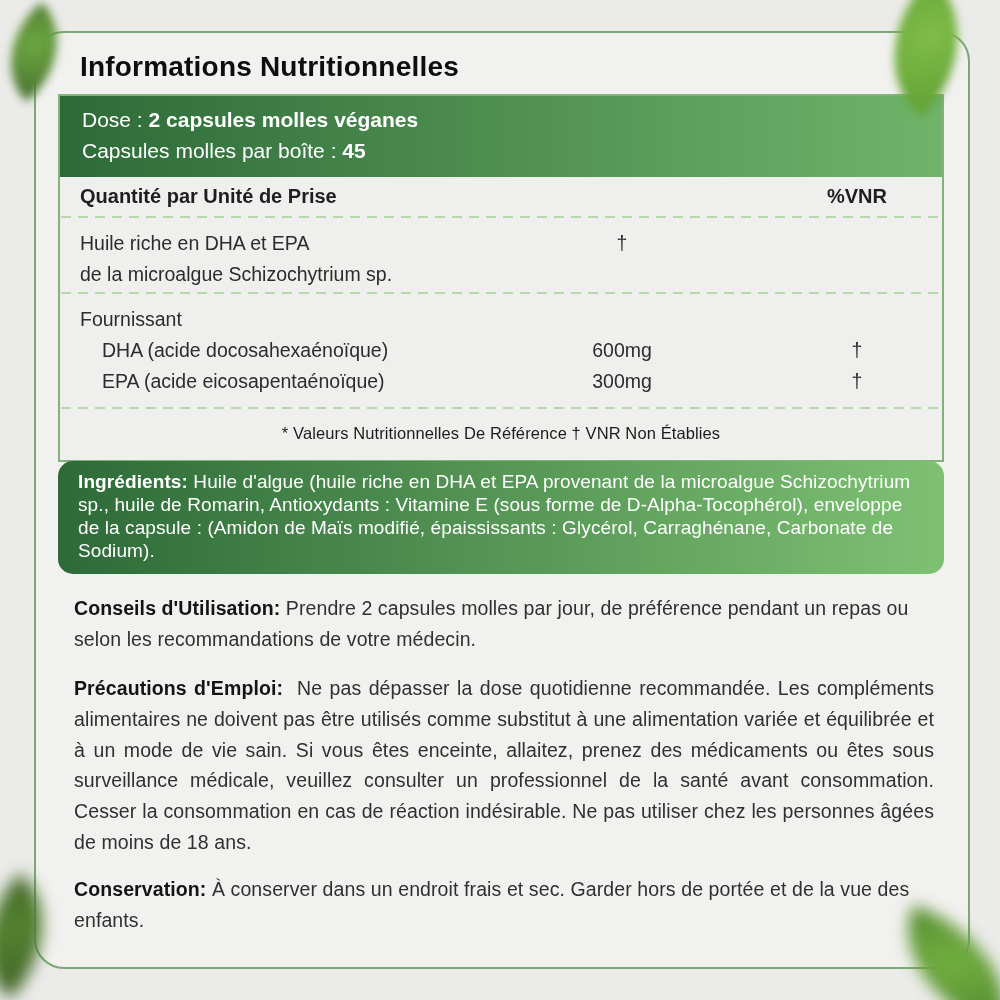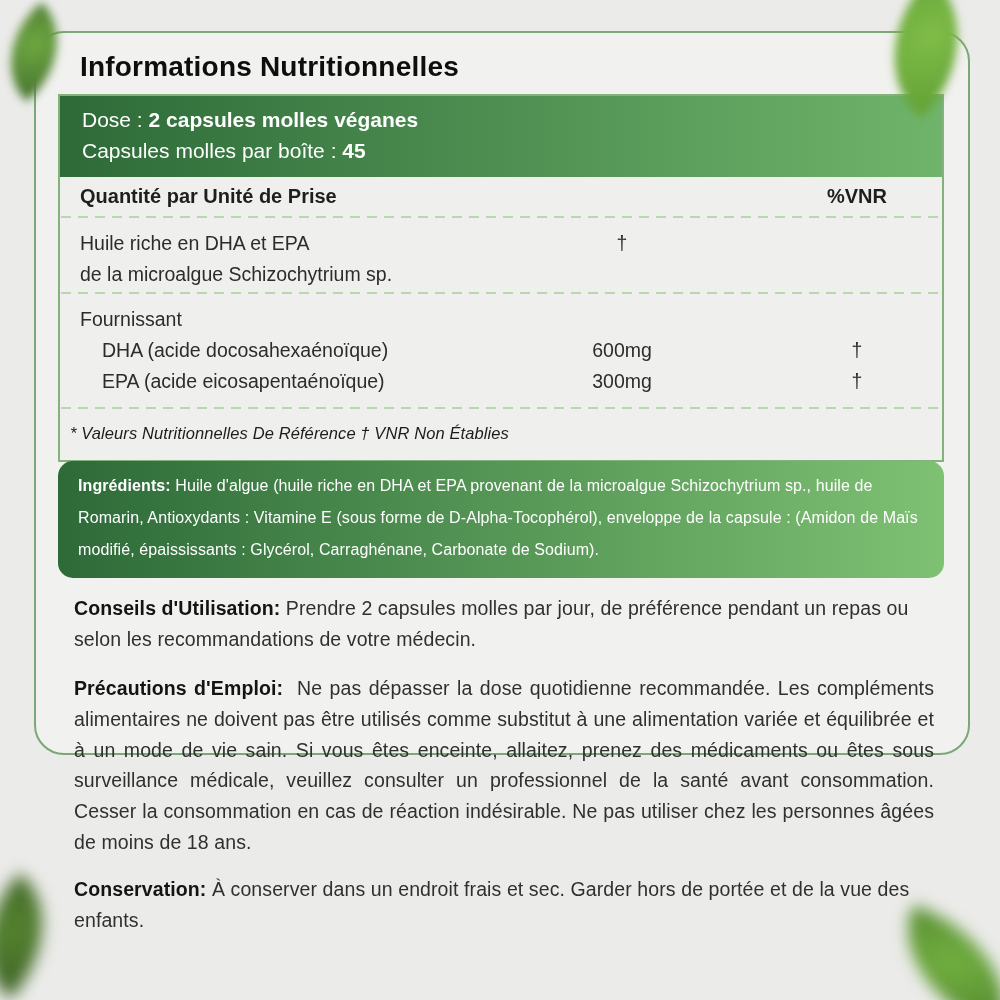--- a/index.html
+++ b/index.html
@@ -5,21 +5,21 @@
   * { margin:0; padding:0; box-sizing:border-box; }
   html,body { width:1000px; height:1000px; }
   body { font-family:"Liberation Sans", sans-serif; }
 
   .page {
     position:relative; width:1000px; height:1000px;
     background:#ebebe9; overflow:hidden;
   }
 
   .card {
-    position:absolute; left:34px; top:31px; width:936px; height:724px;
+    position:absolute; left:34px; top:31px; width:936px; height:938px;
     background:#f1f1ef; border:2px solid #7aa877; border-radius:30px;
   }
 
   .card-title {
     position:absolute; left:44px; top:18px;
     font-size:28px; font-weight:bold; color:#0e0e0e; letter-spacing:.2px;
   }
 
   
   .table-box {
@@ -53,31 +53,31 @@
   .trow .amount { text-align:center; }
   .trow .vnr { text-align:center; }
   .trow.group2 { padding-bottom:10px; grid-template-columns:1fr 320px 150px; }
   .subrows { grid-column:1 / span 3; display:block; }
   .subrow { display:grid; grid-template-columns:1fr 320px 150px; }
   .subrow .name { padding-left:22px; }
   .subrow .amount { text-align:center; }
   .subrow .vnr { text-align:center; }
 
   .footnote {
-    padding:15px 10px 17px;
-    font-size:16.5px; color:#1c1c1c; letter-spacing:.1px;font-style:italic;
+    text-align:center; padding:15px 10px 17px;
+    font-size:16.5px; color:#1c1c1c; letter-spacing:.1px;
   }
 
   
   .ingredients-band {
     position:absolute; left:22px; top:428px; width:886px;
     border-radius:15px;
     background:linear-gradient(90deg,#2d6a38 0%,#7ec173 100%);
     color:#ffffff; padding:9px 20px 12px 20px;
-    font-size:16px; line-height:32px; letter-spacing:.1px;
+    font-size:19px; line-height:23px; letter-spacing:.1px;
   }
   .ingredients-band b { font-weight:bold; }
 
   
   .para {
     position:absolute; left:38px; width:860px;
     font-size:19.5px; line-height:30.8px; color:#303030; letter-spacing:.1px;
   }
   .para b { color:#141414; }
   .para.usage { top:532px;margin-top:28px; }

